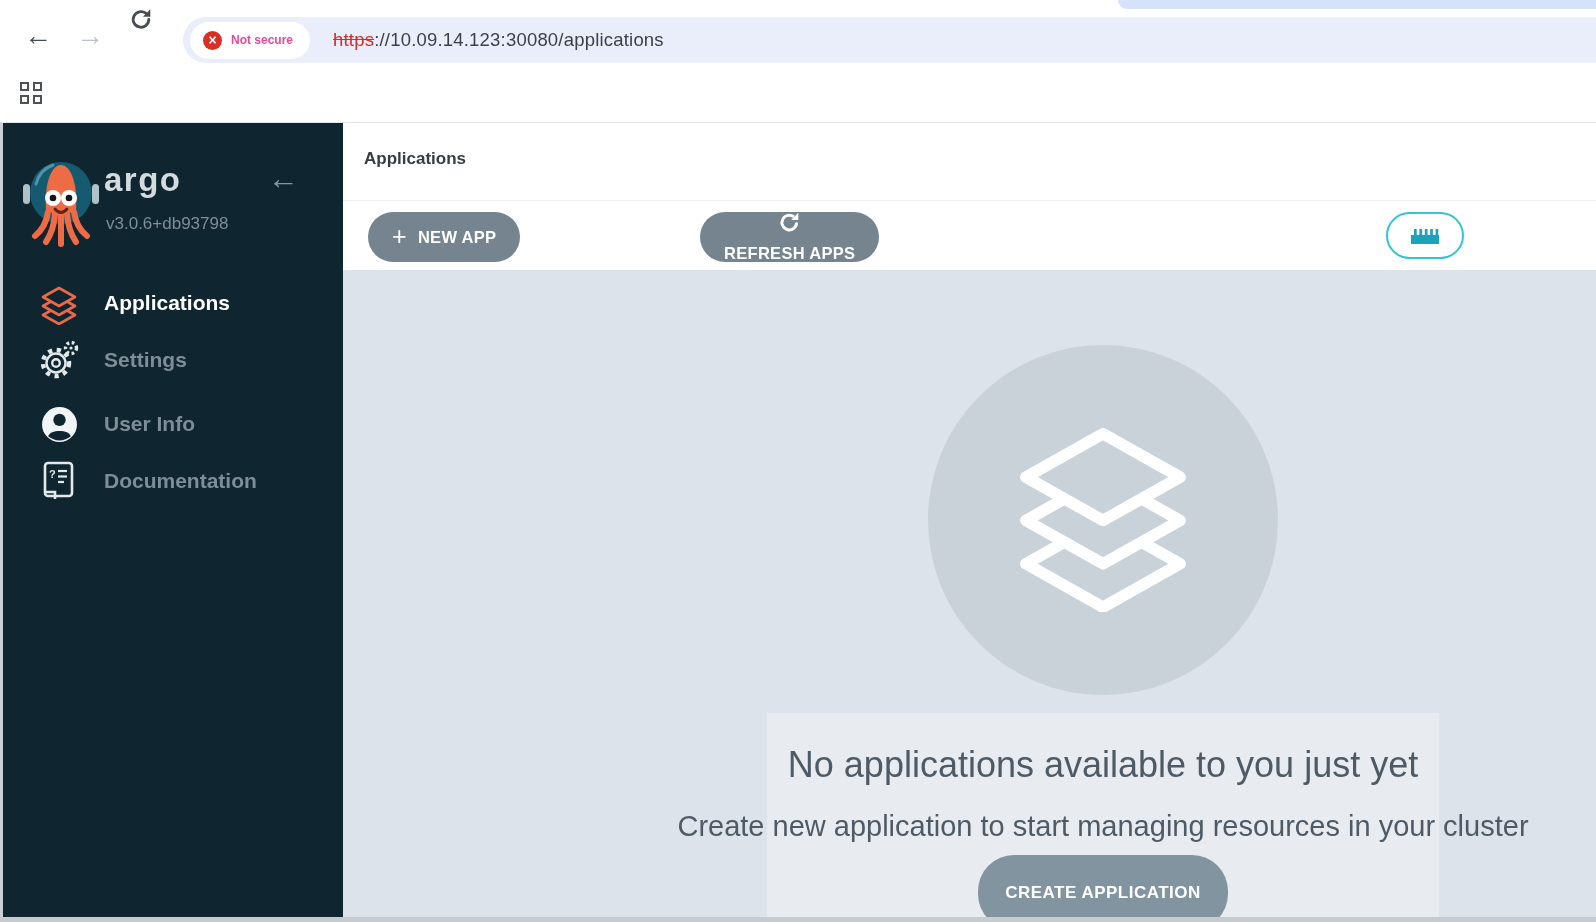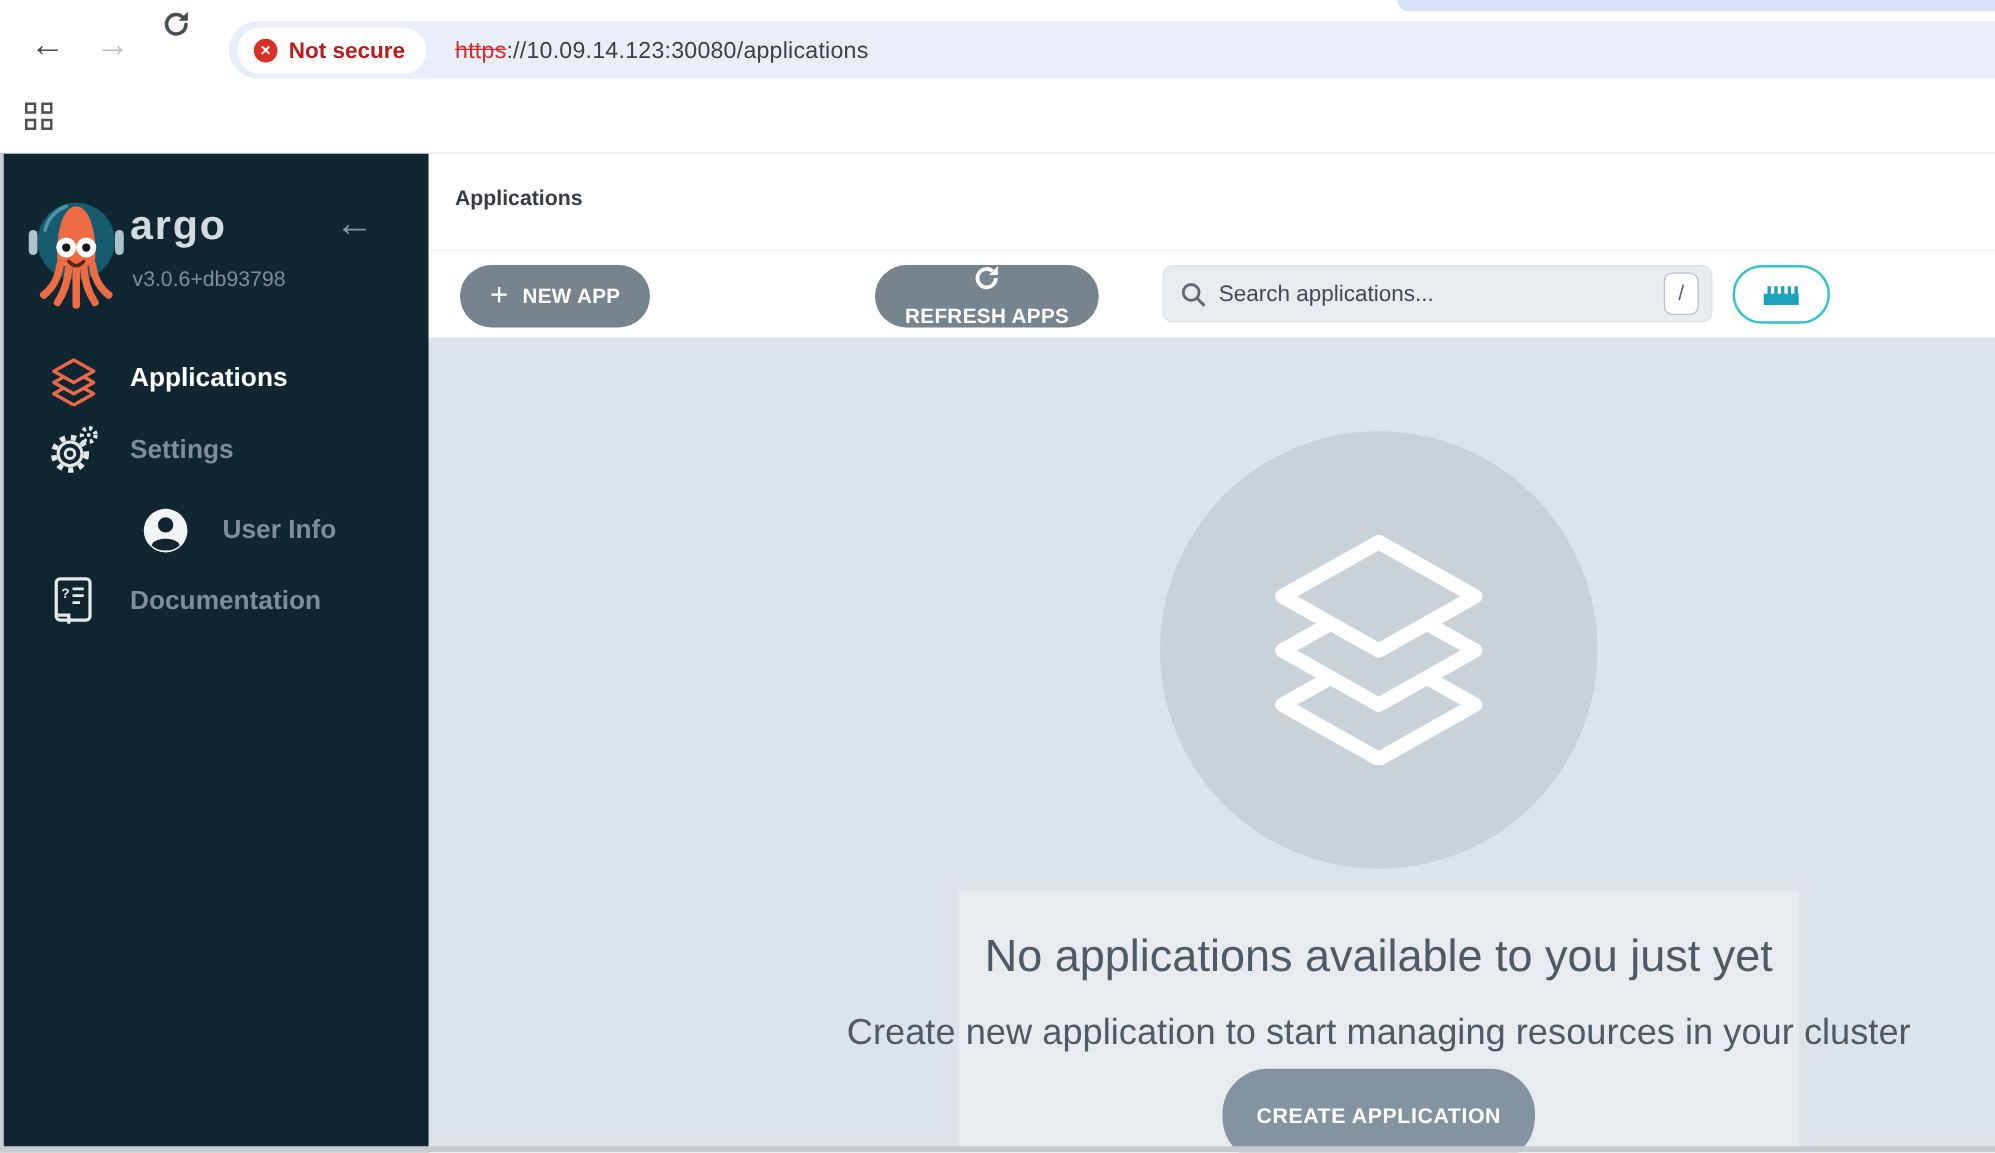--- a/index.html
+++ b/index.html
@@ -10,39 +10,39 @@
   .tabstrip { position:absolute; top:0; left:0; right:0; height:9px; background:#fff; }
   .tabstrip-rest { position:absolute; top:0; left:1118px; right:0; height:9px; background:#D5E2F9; border-bottom-left-radius:9px; }
   .btoolbar { position:absolute; top:9px; left:0; right:0; height:54px; background:#fff; }
   .nav-glyph { position:absolute; top:50%; transform:translateY(-50%); font-size:28px; color:#474D54; line-height:1; }
   .back { left:24px; }
   .fwd { left:76px; color:#BCC1C8; }
   .reload { left:128px; top:13px; }
   .omnibox { position:absolute; left:183px; top:8px; right:-24px; height:46px; background:#E9EEFA; border-radius:23px; display:flex; align-items:center; }
   .chip { margin-left:7px; height:37px; background:#fff; border-radius:19px; display:flex; align-items:center; gap:9px; padding:0 17px 0 13px; }
   .badge-circle { width:19px; height:19px; border-radius:50%; background:#D93025; color:#fff; font-size:14px; font-weight:700; display:flex; align-items:center; justify-content:center; line-height:1; }
-  .chip-text { color:#b91c1c; font-size:18px; font-weight:600;text-align:right; }
+  .chip-text { color:#ec4899; font-size:12px; font-weight:600;text-align:right; }
   .url { margin-left:23px; font-size:18.5px; color:#3C4147; letter-spacing:0.2px; white-space:nowrap; }
   .url .scheme { color:#CE312B; text-decoration:line-through; }
   .bookmarks { position:absolute; top:63px; left:0; right:0; height:60px; background:#fff; border-bottom:1px solid #E2E5E9; }
   .grid-icon { position:absolute; left:20px; top:19px; display:grid; grid-template-columns:9px 9px; grid-template-rows:9px 9px; gap:4px; }
   .grid-icon span { width:9px; height:9px; border:2.5px solid #4E5256; }
 
   
   .sidebar { position:absolute; left:0; top:123px; width:343px; bottom:0; background:#0F2630; }
   .win-edge { position:absolute; left:0; top:123px; width:3px; bottom:0; background:#C9CFD5; z-index:6; }
   .octopus { position:absolute; left:22px; top:25px; }
   .brand { position:absolute; left:104px; top:38px; font-size:33px; font-weight:700; color:#D4DBDF; letter-spacing:1.5px; }
   .version { position:absolute; left:106px; top:91px; font-size:17px; color:#7E8D98;text-align:center; }
   .collapse { position:absolute; left:268px; top:40px; font-size:31px; color:#8494A0; cursor:pointer; line-height:1; }
   .nav-row { position:absolute; left:0; right:0; height:50px; display:flex; align-items:center; padding-left:36px; cursor:pointer; }
   .nav-row .ic { width:46px; display:flex; justify-content:center; align-items:center; }
   .nav-row .lbl { margin-left:22px; font-size:21px; font-weight:700; color:#7E8D98; }
   .nav-row.active .lbl { color:#FFFFFF; }
-  .row-apps { top:155px; } .row-settings { top:212px; } .row-user { top:276px;justify-content:center; } .row-docs { top:333px; }
+  .row-apps { top:155px; } .row-settings { top:212px; } .row-user { top:276px; } .row-docs { top:333px; }
 
   
   .main-header { position:absolute; left:343px; top:123px; right:0; height:147px; background:#fff; }
   .main-header::after { content:""; position:absolute; left:0; right:0; top:77px; height:1px; background:#ECEEF1; }
   .page-title { position:absolute; left:21px; top:26px; font-size:17px; font-weight:700; color:#363B44; }
   .btn { position:absolute; top:89px; height:50px; display:flex; align-items:center; gap:11px; background:#75848F; color:#fff; border:none; border-radius:25px; font-family:"Liberation Sans",sans-serif; font-weight:700; font-size:16.5px; letter-spacing:0.3px; padding:0 24px; cursor:pointer; white-space:nowrap; }
   .btn .plus { font-size:25px; font-weight:400; line-height:1; margin-top:-2px; }
   .btn-new { left:25px; } .btn-sync { left:175px; } .btn-refresh { left:357px;flex-direction:column; }
   .search { position:absolute; left:587px; top:89px; width:440px; height:46px; background:#E9EDF2; border:1px solid #DFE3E8; border-radius:8px; display:flex; align-items:center; padding:0 10px 0 13px; }
   .search input { flex:1; border:none; outline:none; background:transparent; font-family:"Liberation Sans",sans-serif; font-size:18px; color:#3F4B56; margin-left:10px; }
@@ -184,30 +184,20 @@
     <button class="btn btn-refresh">
       <span style="display:flex;">
         <svg width="21" height="21" viewBox="0 0 20 20">
           <path d="M16.8,10 A7,7 0 1 1 14.2,4.6" fill="none" stroke="#fff" stroke-width="2.8"></path>
           <polygon points="18.4,0.8 18.4,7.6 11.6,7.6" fill="#fff"></polygon>
         </svg>
       </span>
       <span>REFRESH APPS</span>
     </button>
 
-    <div class="search">
-      <span style="display:flex;">
-        <svg width="21" height="21" viewBox="0 0 20 20">
-          <circle cx="8.5" cy="8.5" r="6" fill="none" stroke="#5F6B76" stroke-width="2.2"></circle>
-          <line x1="13" y1="13" x2="18" y2="18" stroke="#5F6B76" stroke-width="2.2" stroke-linecap="round"></line>
-        </svg>
-      </span>
-      <input type="text" placeholder="Search applications..." style="">
-      <span class="slash-badge">/</span>
-    </div>
 
     <div class="view-toggle">
       <span style="display:flex;">
         <svg width="30" height="19" viewBox="0 0 30 19">
           <path d="M1,18 V9 h3 v-6 h2.7 v6 h2.7 v-6 h2.7 v6 h2.7 v-6 h2.7 v6 h2.7 v-6 h2.7 v6 h2.7 v-6 h2.7 v6 H29 v9 Z" fill="#1CA3BC"></path>
         </svg>
       </span>
     </div>
   </div>
 

